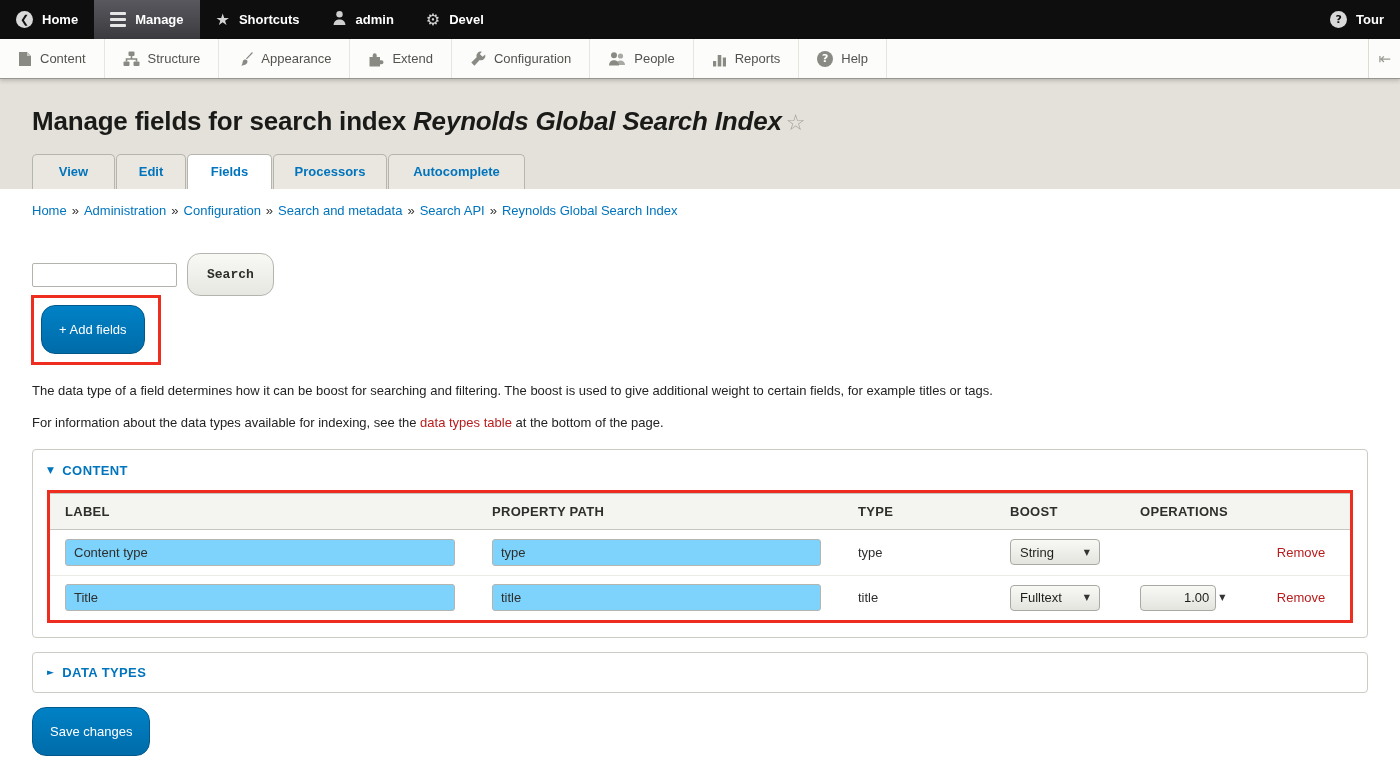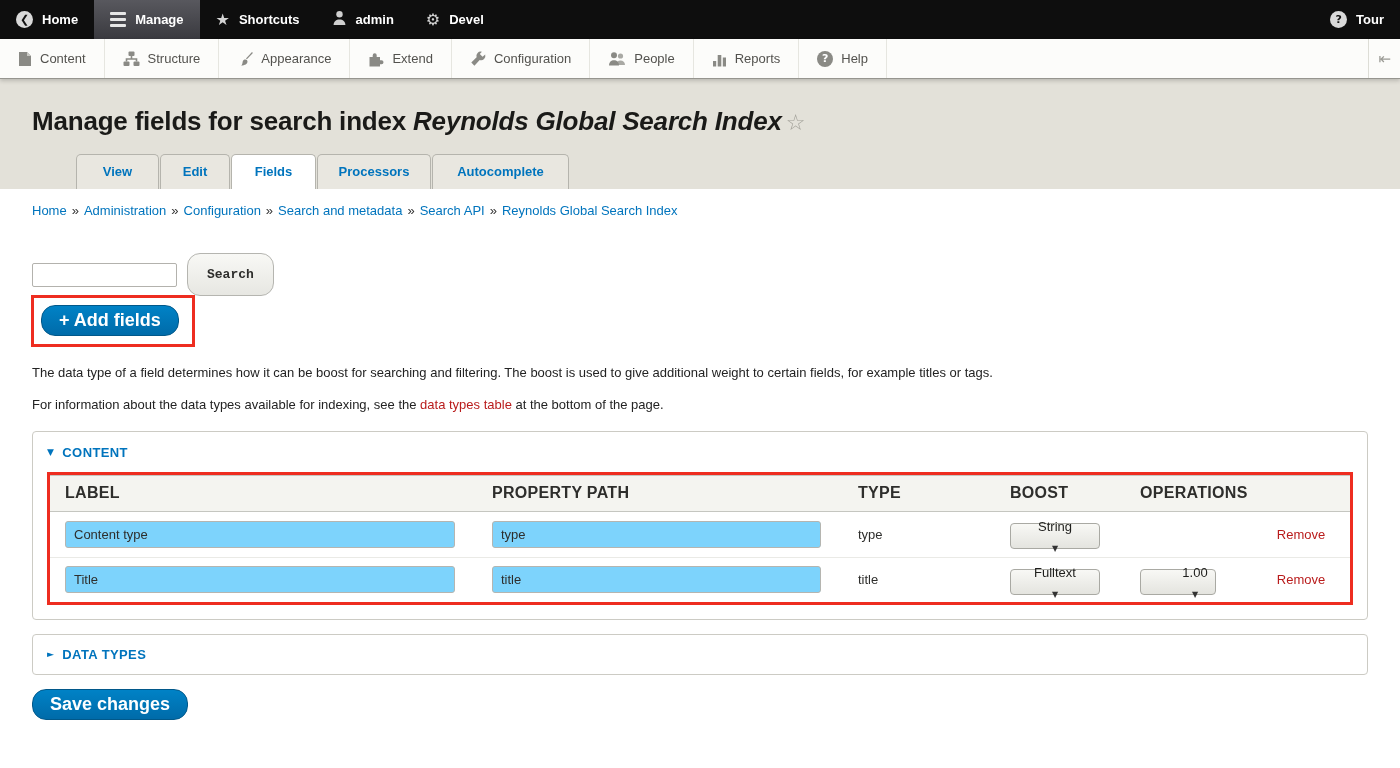--- a/index.html
+++ b/index.html
@@ -22,57 +22,57 @@
   .tray-ic { fill:#8a8a85; }
   .tray-toggle { margin-left:auto; display:flex; align-items:center; padding:0 9px; border-left:1px solid #ddddd6; color:#9b9b95; font-family:"DejaVu Sans", sans-serif; font-size:15px; cursor:pointer; }
 
   
   .page-header { background:#e3e1d9; padding:27px 32px 0 32px; height:110px; }
   .page-header h1 { font-size:26px; color:#1a1a18; letter-spacing:-0.2px; }
   .page-header h1 em { font-style:italic; }
   .fav-star { color:#a3a29a; font-weight:normal; font-family:"DejaVu Sans", sans-serif; font-size:22px; margin-left:4px; cursor:pointer; }
   .tabs { display:flex; margin-top:17px; padding-left:0; }
   .tab { background:#e9e7e0; border:1px solid #b5b4ad; border-bottom:none; border-radius:5px 5px 0 0; color:#0074bd; font-weight:bold; font-size:13px; padding:9px 0 10px; text-align:center; cursor:pointer; margin-right:1px; text-decoration:none; }
-  .tab.t-view{width:83px;margin-left:44px;} .tab.t-edit{width:70px;} .tab.t-fields{width:85px;} .tab.t-proc{width:114px;} .tab.t-auto{width:137px;}
+  .tab.t-view{width:83px;} .tab.t-edit{width:70px;} .tab.t-fields{width:85px;} .tab.t-proc{width:114px;} .tab.t-auto{width:137px;}
   .tab.active { background:#fff; border-color:#b5b4ad; }
 
   
   .content { padding:14px 32px 40px 32px; background:#fff; font-size:13px; color:#232323; }
   .breadcrumb { font-size:13px; margin-bottom:35px; }
   .breadcrumb a { color:#0074bd; text-decoration:none; cursor:pointer; }
   .breadcrumb .sep { color:#333; margin:0 5px; }
 
   .search-row { display:flex; align-items:center; gap:10px; margin-bottom:0; }
   .search-row input { width:145px; height:24px; border:1px solid #b3b2ad; border-radius:2px; padding:0 6px; font-size:13px; background:#fff; }
   .btn-gray { background:linear-gradient(180deg,#f8f8f5,#e7e7e2); border:1px solid #b5b5b0; border-radius:13px; padding:13px 19px; font-size:13px; font-weight:bold; color:#2e2e2c; cursor:pointer; font-family:Liberation Mono, monospace; }
 
   .highlight-box { display:inline-block; border:3px solid #ee2d20; padding:7px 13px 8px 7px; margin:-1px 0 4px -1px; }
-  .btn-blue { background:linear-gradient(180deg,#0082c6,#006ba9); border:1px solid #01588a; border-radius:14px; padding:4px 17px; color:#fff; font-size:18px; font-weight:bold; cursor:pointer; font-family:"Liberation Sans", sans-serif; }
+  .btn-blue { background:linear-gradient(180deg,#0082c6,#006ba9); border:1px solid #01588a; border-radius:14px; padding:16px 17px; color:#fff; font-size:13px; font-weight:normal; cursor:pointer; font-family:"Liberation Sans", sans-serif; }
 
   .content p { margin:13px 0; line-height:1.45; }
   .content p .link, .link { color:#b91c1c; text-decoration:none; cursor:pointer; }
 
   
   .fieldset { border:1px solid #cccbc4; border-radius:4px; background:#fff; padding:13px 14px 14px; margin-top:16px; }
   .legend { color:#0074bd; font-weight:bold; font-size:13px; letter-spacing:0.4px; cursor:pointer; display:flex; align-items:center; gap:8px; }
   .legend .arr { font-size:9px; color:#0074bd; font-family:"DejaVu Sans", sans-serif; }
   .fieldset.collapsed { padding:12px 14px; margin-top:14px; }
 
   .red-box { border:3px solid #ee2d20; margin-top:12px; }
   .ftable { width:100%; }
   .frow { display:grid; grid-template-columns:427px 366px 152px 130px 112px 1fr; align-items:center; background:#fff; }
   .frow.fhead { background:#f4f4f0; border-top:1px solid #c5c6c0; border-bottom:1px solid #c5c6c0; height:37px; }
-  .frow.fhead > div { font-size:16px; font-weight:bold; color:#2e2e2c; letter-spacing:0.3px; padding-left:15px; }
+  .frow.fhead > div { font-size:13px; font-weight:bold; color:#2e2e2c; letter-spacing:0.3px; padding-left:15px; }
   .frow.fdata { height:45px; }
   .frow.fdata + .frow.fdata { border-top:1px solid #ececе8; border-top:1px solid #ececе8; }
   .frow.fdata.sep { border-top:1px solid #eaeae6; }
   .fcell { padding-left:15px; }
   .fcell input { width:calc(100% - 22px); height:27px; border:1px solid #b5b5b0; border-radius:3px; padding:0 8px; font-size:13px; color:#2e2e2c; background:#7dd3fc; font-family:"Liberation Sans", sans-serif; }
   .pp { font-size:13px; color:#2e2e2c; }
-  .select { display:inline-flex; align-items:center; justify-content:center; gap:10px; background:linear-gradient(180deg,#f8f8f5,#e4e4df); border:1px solid #a9a9a3; border-radius:4px; height:26px; padding:0 9px; font-size:13px; color:#1e1e1c; cursor:pointer;flex-direction:column; }
+  .select { display:inline-flex; align-items:center; justify-content:space-between; gap:10px; background:linear-gradient(180deg,#f8f8f5,#e4e4df); border:1px solid #a9a9a3; border-radius:4px; height:26px; padding:0 9px; font-size:13px; color:#1e1e1c; cursor:pointer; }
   .select .caret { font-size:8px; color:#333; font-family:"DejaVu Sans", sans-serif; }
   .sel-type { width:90px; } .sel-boost { width:76px;padding-left:43px; }
   .ops { text-align:center; }
   .ops a { font-size:13px; }
 
   .save-row { margin-top:14px; }
 </style>
 </head>
 <body>
 

